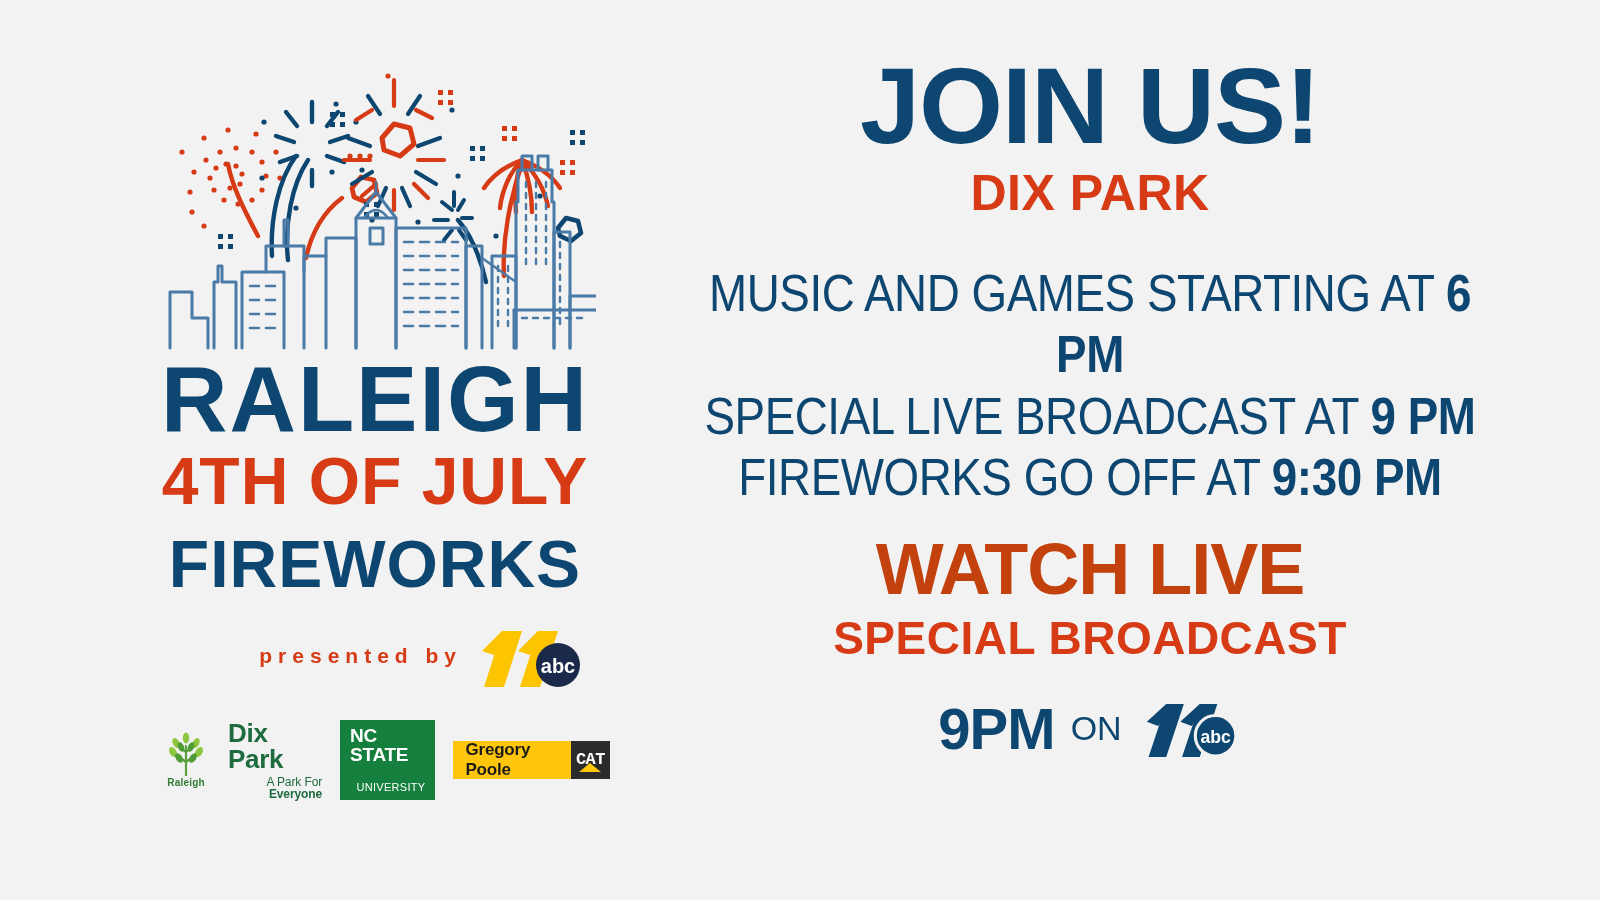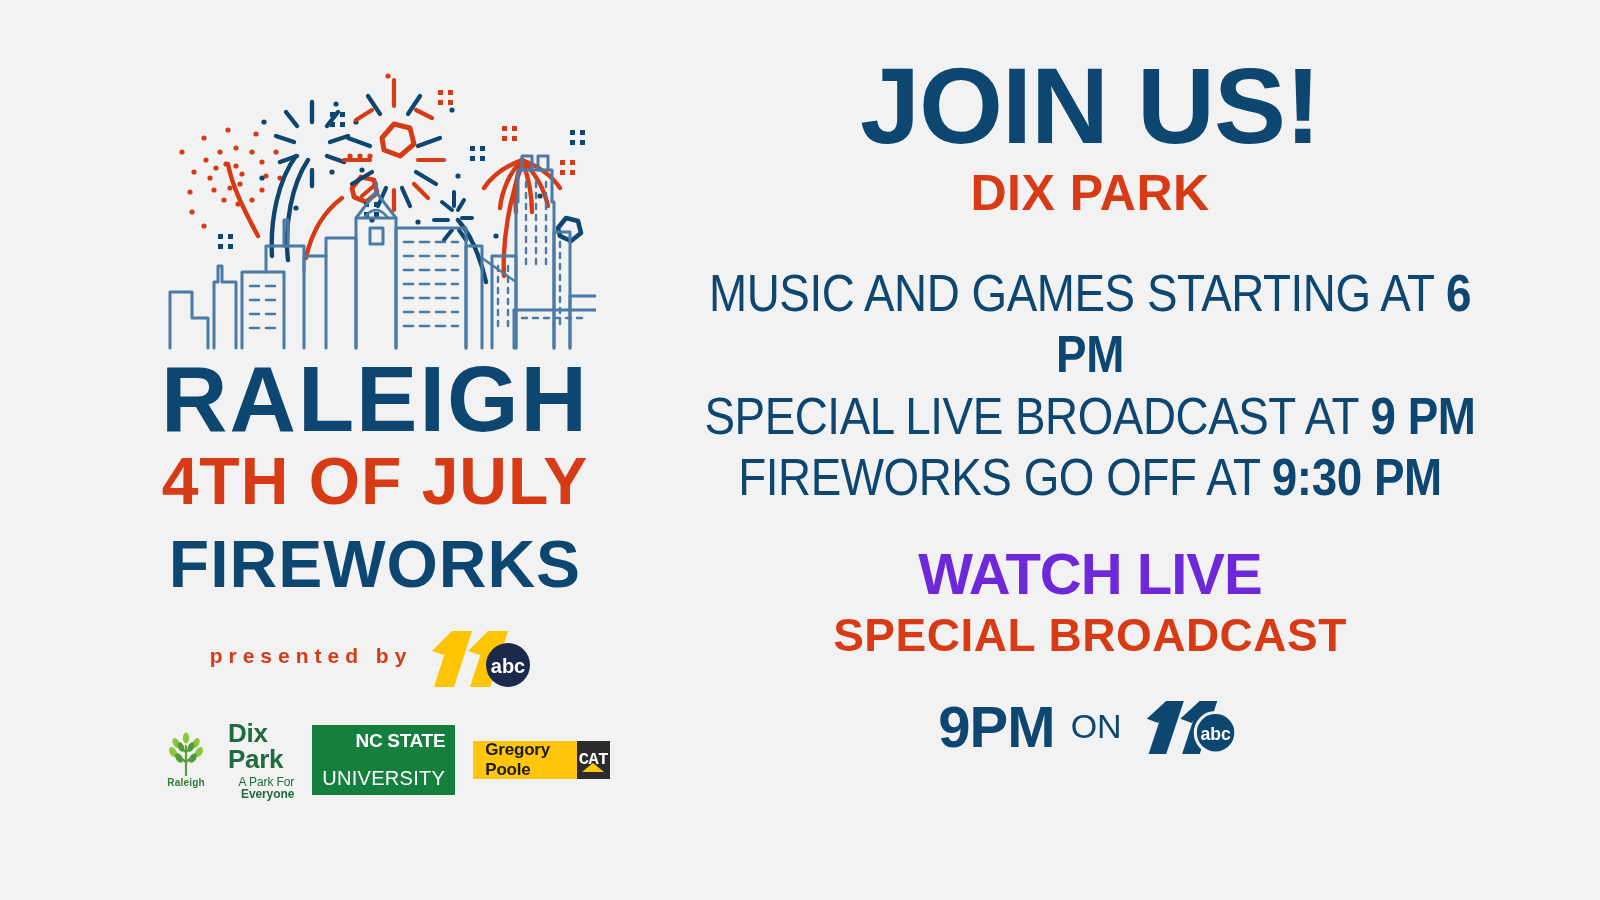--- a/index.html
+++ b/index.html
@@ -34,21 +34,21 @@
   .logo-fourth {
     font-size:66px; font-weight:bold; color:#d63b16;
     letter-spacing:1px; line-height:1.1; margin-top:2px;
   }
   .logo-fireworks {
     font-size:66px; font-weight:bold; color:#0d4670;
     letter-spacing:1px; line-height:1.1; margin-top:10px;
   }
 
   .presented-row {
-    display:flex; align-items:center; justify-content:center;
+    display:flex; align-items:center; justify-content:flex-end;
     gap:10px; margin-top:20px; width:430px;
   }
   .presented-label {
     font-size:21px; font-weight:bold; color:#d63b16;
     letter-spacing:6px; text-transform:lowercase;
   }
 
   
   .abc11 { position:relative; display:block; }
 
@@ -72,21 +72,21 @@
   .dixpark-tag {
     font-size:12px; color:#1d6b3f; margin-top:4px; letter-spacing:-0.1px;text-align:right;
   }
   .dixpark-tag b { font-weight:bold; }
 
   .ncstate {
     background:#15803d; padding:6px 10px 7px 10px;
     display:flex; flex-direction:column; align-items:flex-end; line-height:1;
   }
   .ncstate-top { color:#fff; font-size:19px; font-weight:bold; letter-spacing:-0.3px; }
-  .ncstate-bot { color:#fff; font-size:20px; letter-spacing:0.3px; margin-top:18px; }
+  .ncstate-bot { color:#fff; font-size:11px; letter-spacing:0.3px; margin-top:18px; }
 
   .gpoole { display:flex; align-items:stretch; height:38px; }
   .gpoole-name {
     background:#ffc60b; color:#1a1a1a; font-size:17px; font-weight:bold;
     display:flex; align-items:center; padding:4px 12px; letter-spacing:-0.2px;
   }
   .cat-box {
     background:#2b2b2b; width:48px; position:relative;
     display:flex; align-items:center; justify-content:center;font-family:Liberation Mono, monospace;
   }
@@ -117,22 +117,22 @@
     letter-spacing:0.5px; margin-top:6px; line-height:1.1;
   }
   .schedule { margin-top:42px; }
   .sched-line {
     font-size:52px; color:#0d4670;
     line-height:1.18; letter-spacing:-0.5px;
     transform:scaleX(0.88); transform-origin:center;
   }
   .sched-line b { font-weight:bold; }
   .watch-live {
-    font-size:58px; font-weight:bold; color:#6d28d9;
-    letter-spacing:-1px; margin-top:36px; line-height:1.05;
+    font-size:72px; font-weight:bold; color:#c2410c;
+    letter-spacing:-1px; margin-top:24px; line-height:1.05;
   }
   .special-broadcast {
     font-size:46px; font-weight:bold; color:#d63b16;
     letter-spacing:0.5px; margin-top:4px; line-height:1.15;
   }
   .watch-row {
     display:flex; align-items:center; justify-content:center;
     gap:16px; margin-top:26px;
   }
   .nine-pm { font-size:58px; font-weight:bold; color:#0d4670; letter-spacing:-1px; }

